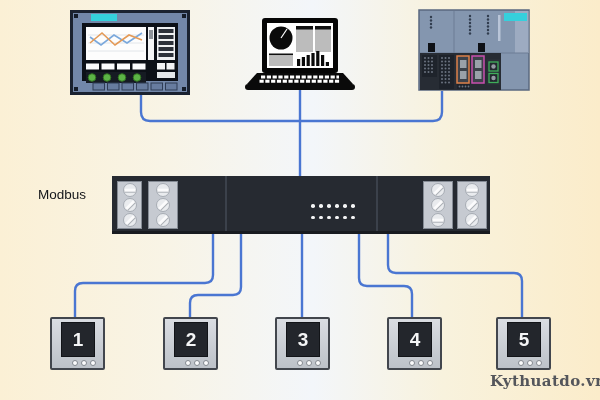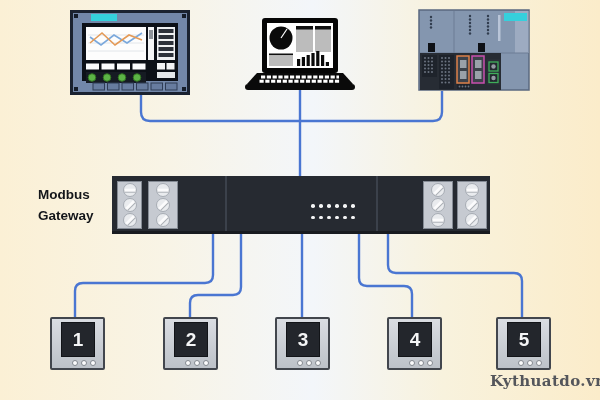--- a/index.html
+++ b/index.html
@@ -13,21 +13,21 @@
   }
   svg{display:block}
   .wires{position:absolute;left:0;top:0;z-index:1;}
   .wire{fill:none;stroke:var(--wire,#4a76d2);stroke-width:2.4;}
   .icon{position:absolute;z-index:2;}
   .hmi{left:70px;top:10px;}
   .laptop{left:245px;top:13px;}
   .plc{left:418px;top:9px;}
 
   .gw-label{position:absolute;left:38px;top:184px;z-index:3;
-    font-size:13.5px;font-weight:bold;color:#14161a;line-height:21px;}
+    font-size:13.5px;font-weight:normal;color:#14161a;line-height:21px;}
 
   .gateway{position:absolute;left:112px;top:176px;width:378px;height:58px;z-index:2;
     background:var(--gateway-body,#262a31);border-bottom:3px solid #181b20;box-sizing:border-box;}
   .gw-divider{position:absolute;top:0;bottom:0;width:2px;background:#3b414b;}
   .tblock{position:absolute;top:5px;height:48px;background:var(--terminal-block,#c6cad1);
     border:1px solid #868c95;display:flex;flex-direction:column;align-items:center;
     justify-content:space-between;padding:1px 0;box-sizing:border-box;}
   .screw{width:14px;height:14px;border-radius:50%;background:#e9ebee;
     border:1px solid #a7acb4;position:relative;box-sizing:border-box;}
   .screw::after{content:"";position:absolute;left:50%;top:50%;width:11px;height:2.6px;
@@ -224,21 +224,20 @@
     <g fill="#6b7380">
       <circle cx="41.5" cy="77.5" r="0.9"></circle>
         <circle cx="44.5" cy="77.5" r="0.9"></circle>
       <circle cx="47.5" cy="77.5" r="0.9"></circle>
         <circle cx="50.5" cy="77.5" r="0.9"></circle>
     </g>
   </svg>
 
   <div class="gw-label">
     <div>Modbus</div>
-    <div>Gateway</div>
   </div>
 
   <div class="gateway">
     <div class="tblock" style="left:5px;width:25px;">
       <div class="screw s-h"></div>
       <div class="screw s-d"></div>
       <div class="screw s-d"></div>
     </div>
     <div class="tblock" style="left:36px;width:30px;">
       <div class="screw s-h"></div>

